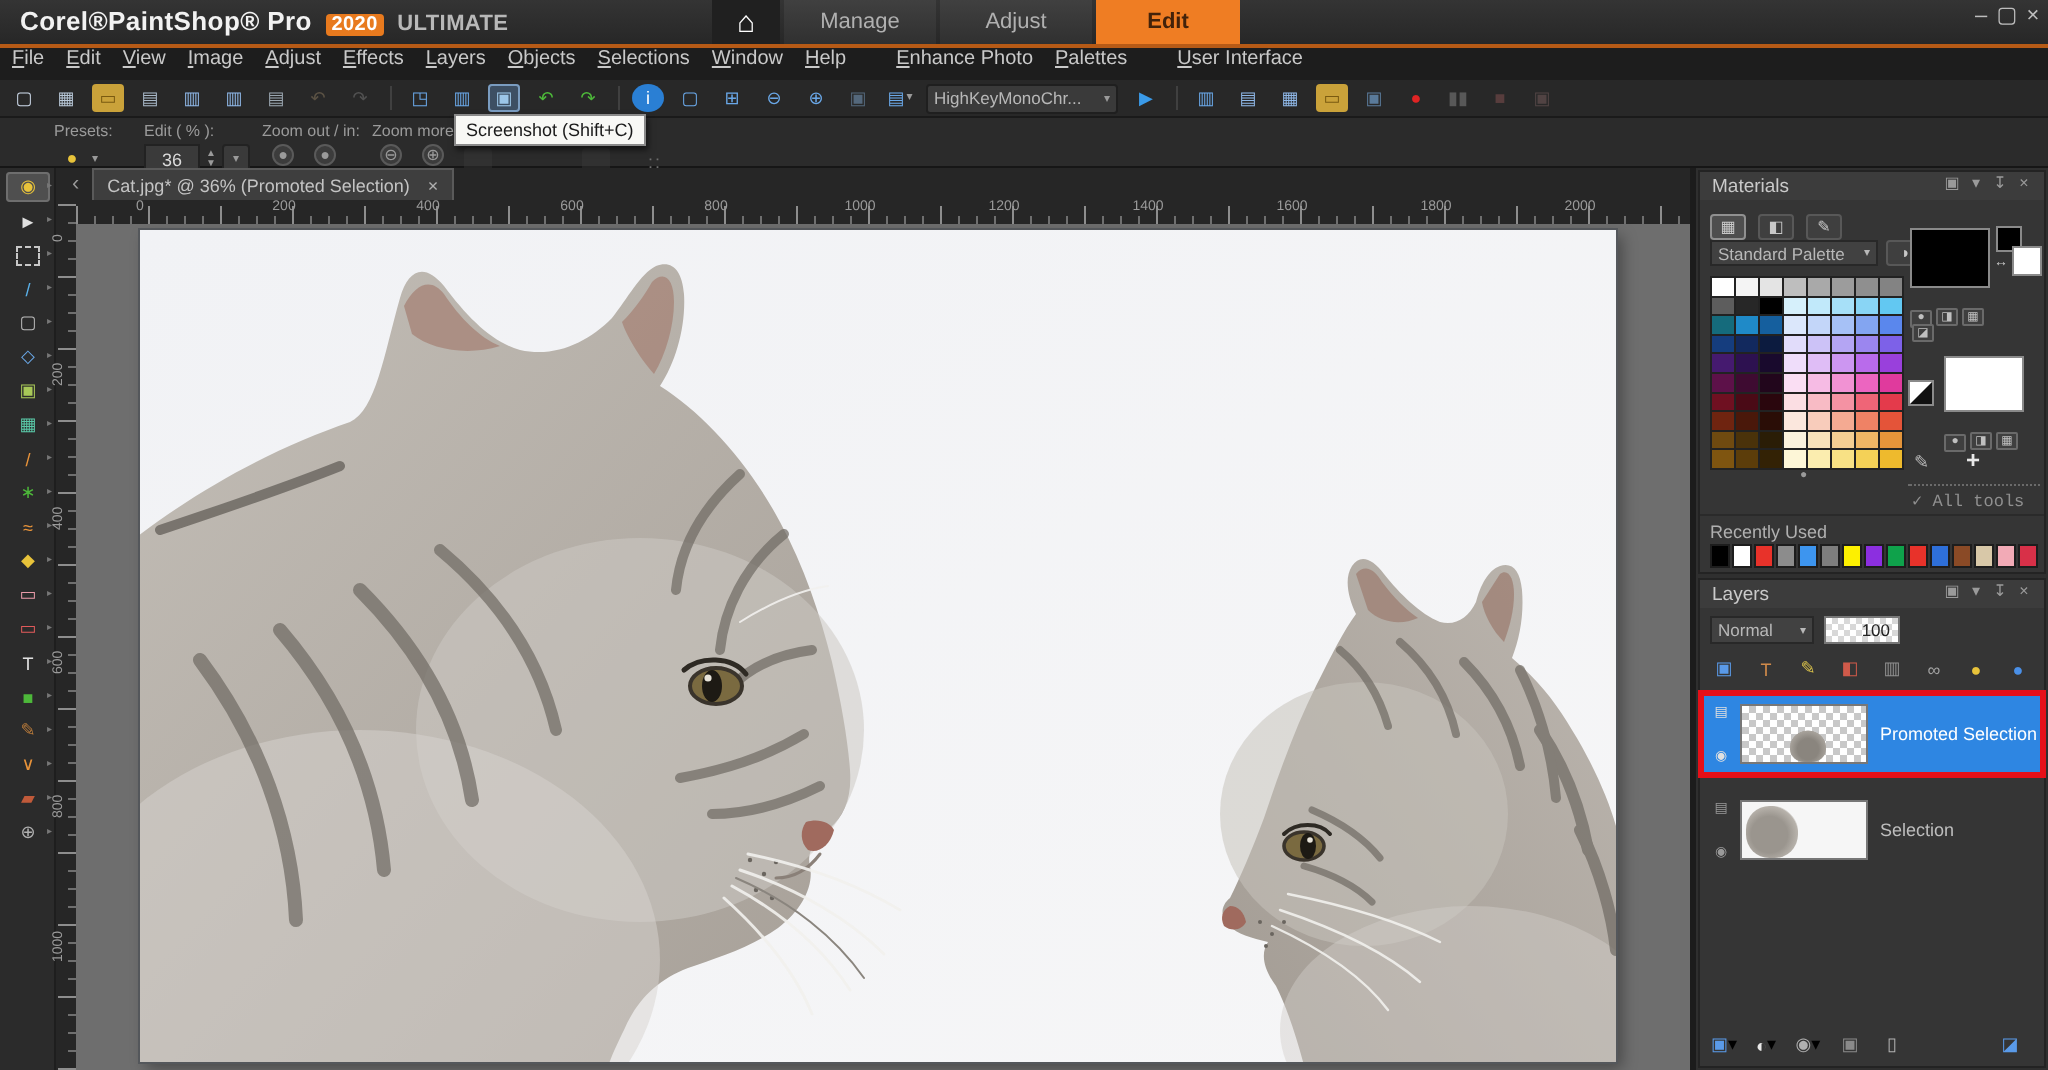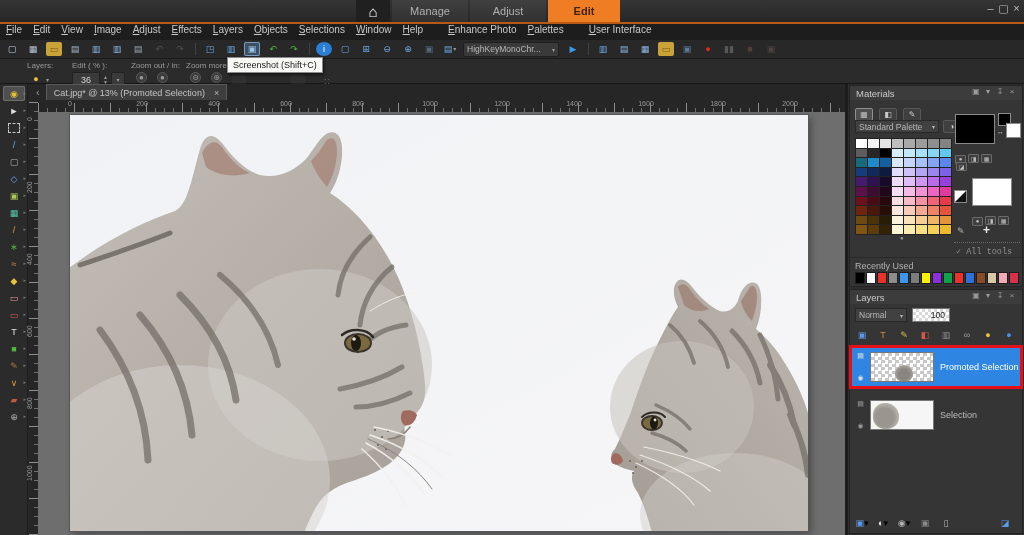--- a/index.html
+++ b/index.html
@@ -95,20 +95,25 @@
   .lr-name{font-size:9px;color:#ffffff;margin-left:6px;white-space:nowrap;}
   .layer-row:not(.selected) .lr-name{color:#bdbdbd;}
   .small-txt{font-size:8.5px;color:#8f8f8f;font-family:Liberation Mono, monospace;}
 </style>
 </head>
 <body>
 
 <div id="app">
 
   <div class="abs titlebar">
+    <div class="abs brand">
+      <span>Corel®</span><span>PaintShop® Pro</span>
+      <span class="yr">2020</span>
+      <span class="ed">ULTIMATE</span>
+    </div>
     <div class="abs home-btn">
         <span>⌂</span>
       </div>
     <div id="ws-tabs">
         <div class="abs ws-tab" style="left: 392px; width: 76px; text-align: right;">Manage</div>
         <div class="abs ws-tab" style="left: 470px; width: 76px;">Adjust</div>
         <div class="abs ws-tab active" style="left: 548px; width: 72px;">Edit</div>
       </div>
     <div id="win-controls">
         <div class="abs winctl" style="left: 984px;">–</div>
@@ -233,21 +238,21 @@
       </span>
       <span class="chip dim">
         <span style="color: rgb(154, 90, 90);">■</span>
       </span>
       <span class="chip dim">
         <span style="color: rgb(138, 106, 106);">▣</span>
       </span>
     </div>
 
   <div class="abs optbar">
-    <span class="opt-label" style="left:27px">Layers:</span>
+    <span class="opt-label" style="left:27px">Presets:</span>
     <div class="opt-row" style="left:28px">
       <span class="chip" style="margin-right:2px">
           <span style="color:#e8c33a">●</span>
         </span>
       <span style="color:#9a9a9a;font-size:6px">▾</span>
     </div>
     <span class="opt-label" style="left:72px">Edit ( % ):</span>
     <div class="opt-row" style="left:72px">
       <span class="spin">36</span>
       <span class="spin-ar">
@@ -356,21 +361,21 @@
       </div>
       <div class="tool">
         <span style="color: rgb(176, 176, 176);">⊕</span>
         <span class="mini">▸</span>
       </div>
     </div>
 
   <div class="abs docbar">
     <span class="doc-chevron">‹</span>
     <div class="doc-tab">
-      <span>Cat.jpg* @ 13% (Promoted Selection)</span>
+      <span>Cat.jpg* @ 36% (Promoted Selection)</span>
       <span class="doc-close">×</span>
     </div>
   </div>
 
   <div class="abs hruler" id="hruler">
       <span class="rlabel" style="left: 32px;">0</span>
       <span class="rlabel" style="left: 104px;">200</span>
       <span class="rlabel" style="left: 176px;">400</span>
       <span class="rlabel" style="left: 248px;">600</span>
       <span class="rlabel" style="left: 320px;">800</span>

